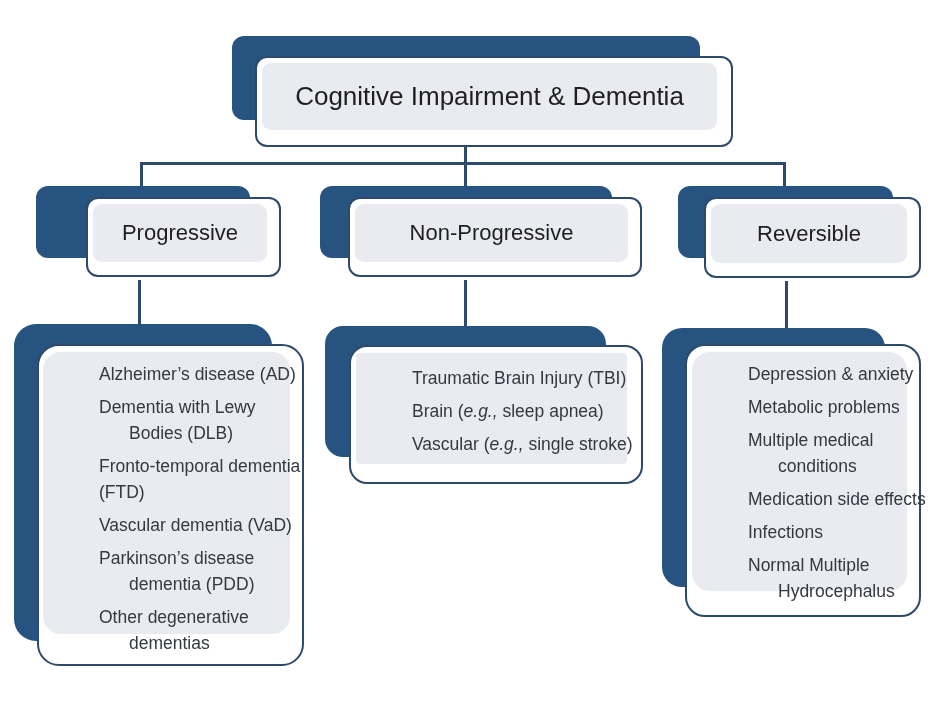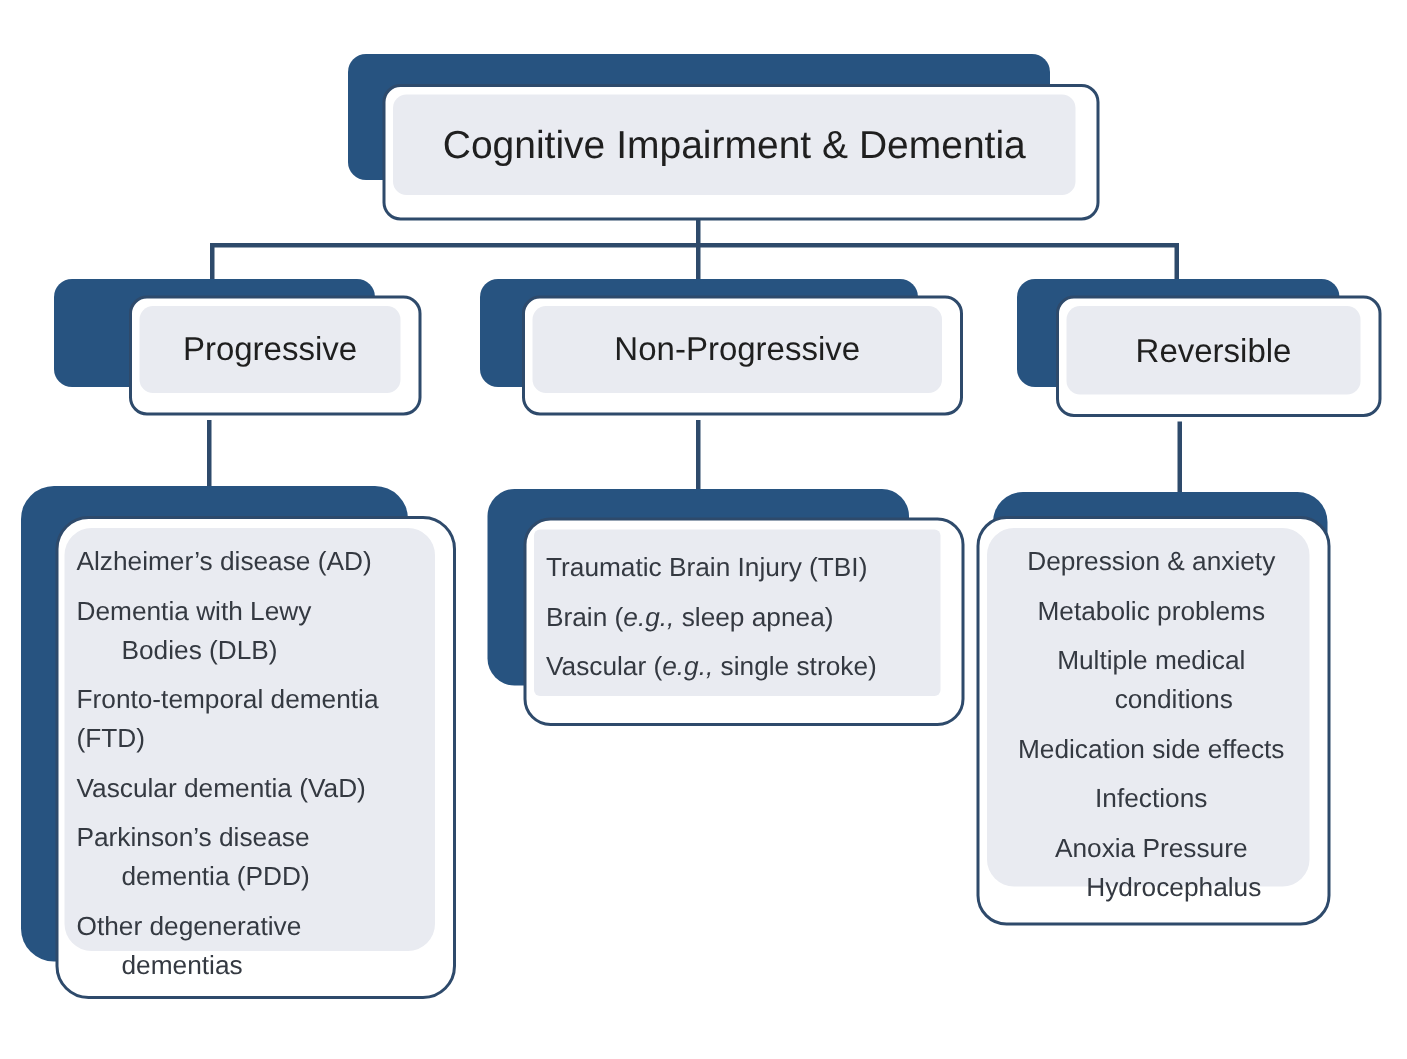--- a/index.html
+++ b/index.html
@@ -34,24 +34,24 @@
   .l-shadow{border-radius:22px;}
   .l-box{border-radius:22px;}
   .l-panel{border-radius:18px;font-size:17.5px;color:var(--list-text,#343941);}
   .l1-shadow{left:14px;top:324px;width:258px;height:317px;}
   .l1-box{left:37px;top:344px;width:263px;height:318px;}
   .l1-panel{left:4px;top:6px;right:12px;bottom:30px;padding:9px 4px 6px 8px;}
   .l2-shadow{left:325px;top:326px;width:281px;height:131px;border-radius:18px;}
   .l2-box{left:349px;top:345px;width:290px;height:135px;border-radius:18px;}
   .l2-panel{left:5px;top:6px;right:14px;bottom:18px;padding:12px 4px 6px 8px;border-radius:4px;}
   .l3-shadow{left:662px;top:328px;width:223px;height:259px;border-radius:20px;}
-  .l3-box{left:651px;top:344px;width:232px;height:269px;border-radius:20px;text-align:center;}
+  .l3-box{left:685px;top:344px;width:232px;height:269px;border-radius:20px;}
   .l3-panel{left:5px;top:6px;right:12px;bottom:24px;padding:9px 4px 6px 8px;}
   
-  .list-item{margin-bottom:7px;}
+  .list-item{margin-bottom:7px;margin-left:48px;}
   .list-item .line{line-height:26px;white-space:nowrap;}
   .list-item .line.indent{padding-left:30px;}
   .list-item .it{font-style:italic;}
   
   .c-top-v{left:464px;top:143px;width:3px;height:45px;}
   .c-hbar{left:140px;top:162px;width:646px;height:3px;}
   .c-left-stub{left:140px;top:162px;width:3px;height:26px;}
   .c-right-stub{left:783px;top:162px;width:3px;height:26px;}
   .c2-left{left:138px;top:280px;width:3px;height:46px;}
   .c2-mid{left:464px;top:280px;width:3px;height:48px;}
@@ -154,19 +154,19 @@
           <div class="line"><span>Multiple medical</span></div>
           <div class="line indent"><span>conditions</span></div>
         </div>
         <div class="list-item">
           <div class="line"><span>Medication side effects</span></div>
         </div>
         <div class="list-item">
           <div class="line"><span>Infections</span></div>
         </div>
         <div class="list-item">
-          <div class="line"><span>Anoxia Pressure</span></div>
+          <div class="line"><span>Normal Multiple</span></div>
           <div class="line indent"><span>Hydrocephalus</span></div>
         </div>
       </div>
   </div>
 
 </div>
 
 </body></html>

